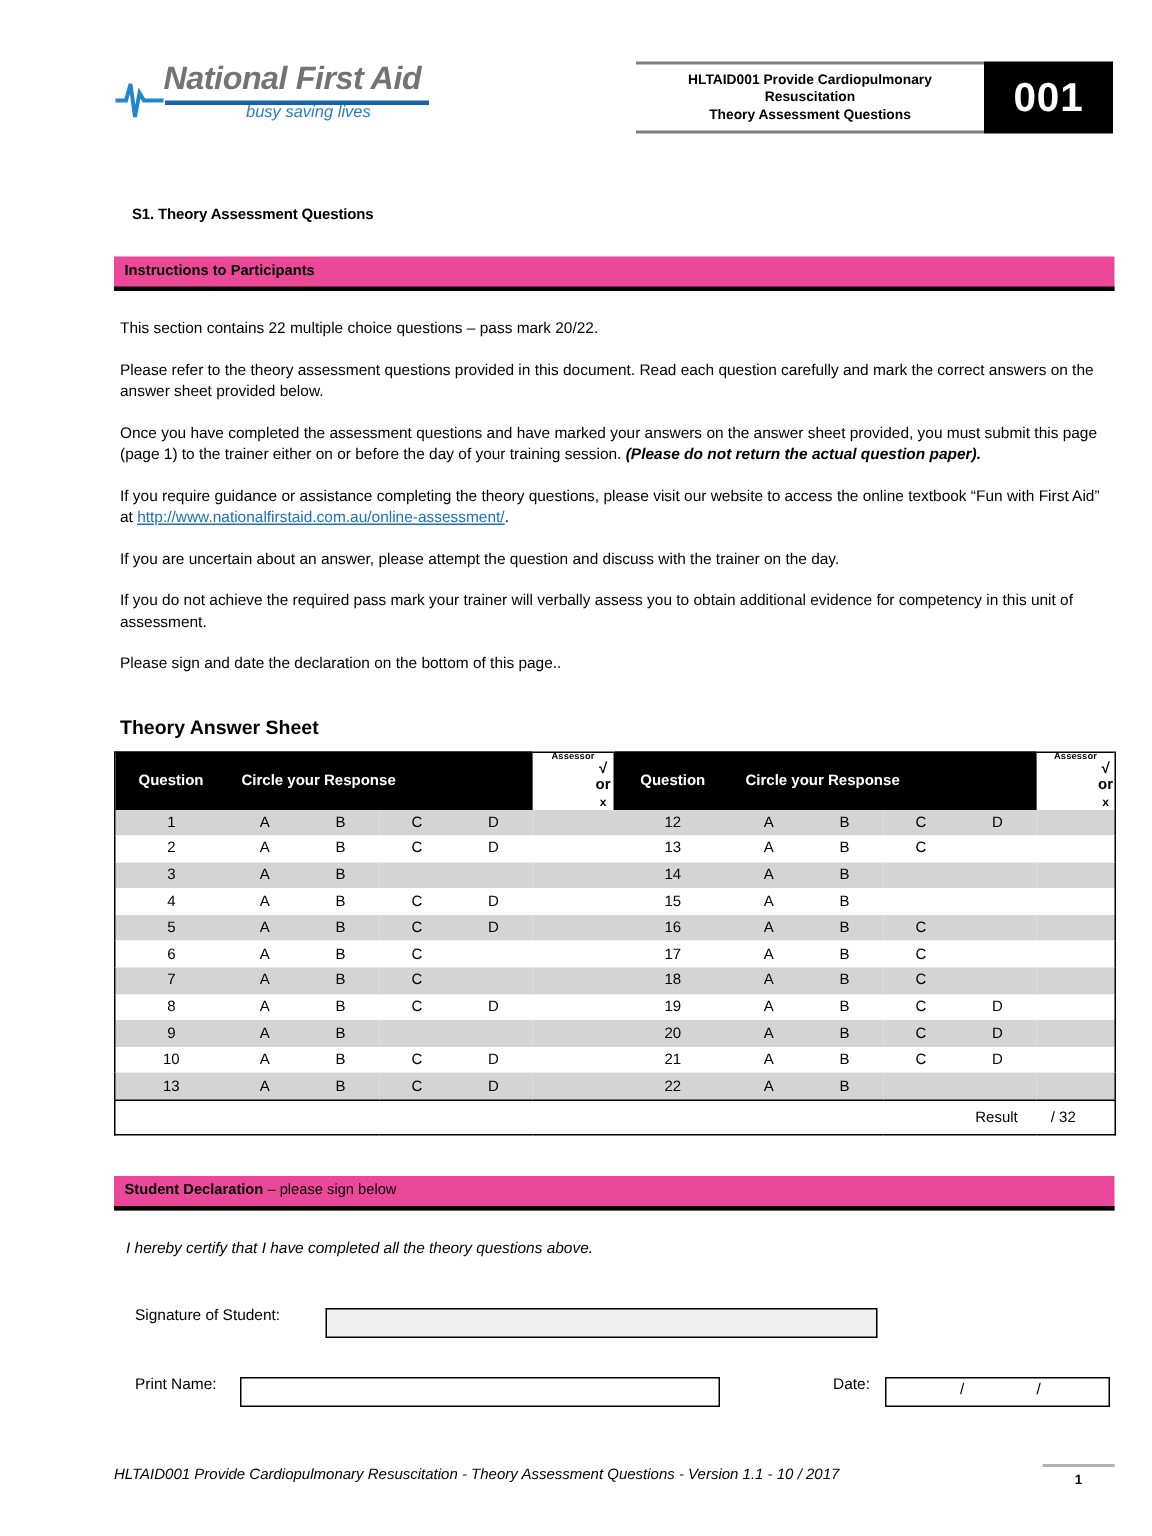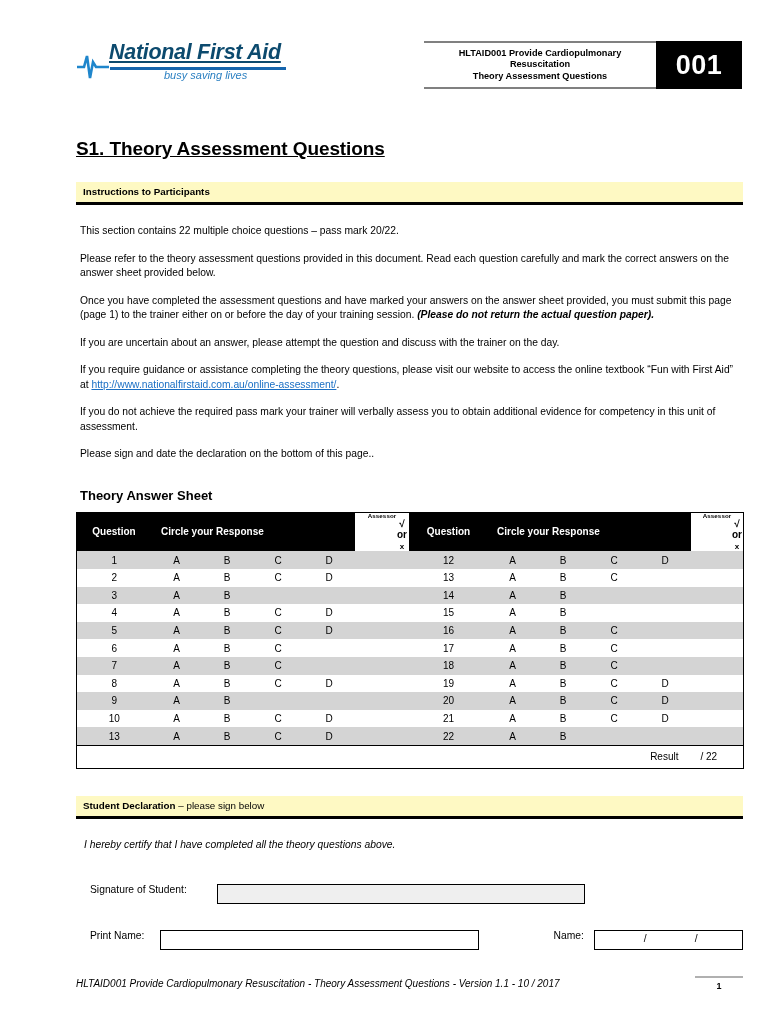--- a/index.html
+++ b/index.html
@@ -43,24 +43,23 @@
     width: 34px;
     height: 34px;
   }
   .logo-text {
     position: absolute;
     left: 33px;
     top: 0px;
     font-size: 21.5px;
     font-weight: bold;
     font-style: italic;
-    color: #0c4a6e;
+    color: #737373;
     letter-spacing: -0.3px;
     white-space: nowrap;
-    text-decoration: underline;
   }
   .logo-rule {
     position: absolute;
     left: 34px;
     top: 27px;
     width: 176px;
     height: 2.5px;
     background: #1565ad;
   }
   .logo-tag {
@@ -114,28 +113,27 @@
   }
 
   
   .content {
     position: absolute;
     left: 76px;
     top: 138px;
     width: 667px;
   }
   h1.section-title {
-    font-size: 19px;
-    font-weight: bold;
-    margin: 0 0 22px 0;
+    font-size: 10px;
+    font-weight: bold;
+    margin: 0 0 22px 12px;
     letter-spacing: -0.1px;
-    text-decoration: underline;
   }
   .banner {
-    background: #fef9c3;
+    background: #ec4899;
     border-bottom: 3px solid #000000;
     padding: 4px 7px 5px 7px;
     font-size: 9.8px;
     font-weight: bold;
     box-sizing: border-box;
     width: 667px;
   }
   .banner .sub {
     font-weight: normal;
   }
@@ -348,22 +346,22 @@
   <div class="content">
 
     <h1 class="section-title">S1. Theory Assessment Questions</h1>
 
     <div class="banner">Instructions to Participants</div>
 
     <div class="instructions">
       <p>This section contains 22 multiple choice questions – pass mark 20/22.</p>
       <p>Please refer to the theory assessment questions provided in this document. Read each question carefully and mark the correct answers on the answer sheet provided below.</p>
       <p><span>Once you have completed the assessment questions and have marked your answers on the answer sheet provided, you must submit this page (page 1) to the trainer either on or before the day of your training session. </span><span class="bolditalic">(Please do not return the actual question paper).</span></p>
+      <p><span>If you require guidance or assistance completing the theory questions, please visit our website to access the online textbook “Fun with First Aid” at </span><a class="link" href="#">http://www.nationalfirstaid.com.au/online-assessment/</a><span>.</span></p>
       <p>If you are uncertain about an answer, please attempt the question and discuss with the trainer on the day.</p>
-      <p><span>If you require guidance or assistance completing the theory questions, please visit our website to access the online textbook “Fun with First Aid” at </span><a class="link" href="#">http://www.nationalfirstaid.com.au/online-assessment/</a><span>.</span></p>
       <p>If you do not achieve the required pass mark your trainer will verbally assess you to obtain additional evidence for competency in this unit of assessment.</p>
       <p>Please sign and date the declaration on the bottom of this page..</p>
     </div>
 
     <h2 class="sheet-title">Theory Answer Sheet</h2>
 
     <table class="answer-table">
       <colgroup>
         <col style="width:75px">
         <col style="width:50px">
@@ -545,39 +543,39 @@
             <td class="c-q">22</td>
             <td class="c-opt">A</td>
             <td class="c-opt">B</td>
             <td class="c-opt"></td>
             <td class="c-opt"></td>
             <td class="c-assessor"></td>
           </tr>
           <tr class="result-row">
             <td colspan="10"></td>
             <td class="result-label">Result</td>
-            <td class="result-value">/ 22</td>
+            <td class="result-value">/ 32</td>
           </tr>
         </tbody>
     </table>
 
     <div class="declaration-wrap">
       <div class="banner"><span>Student Declaration</span><span class="sub"> – please sign below</span></div>
 
       <div class="certify">I hereby certify that I have completed all the theory questions above.</div>
 
       <div class="field-row r1">
         <span class="field-label">Signature of Student:</span>
         <div class="fld fld-sign"></div>
       </div>
 
       <div class="field-row r2">
         <span class="field-label">Print Name:</span>
         <div class="fld fld-name"></div>
-        <span class="field-label date-label">Name:</span>
+        <span class="field-label date-label">Date:</span>
         <div class="fld fld-date">
           <span class="sl1">/</span>
           <span class="sl2">/</span>
         </div>
       </div>
     </div>
 
   </div>
 
   <div class="footer">

